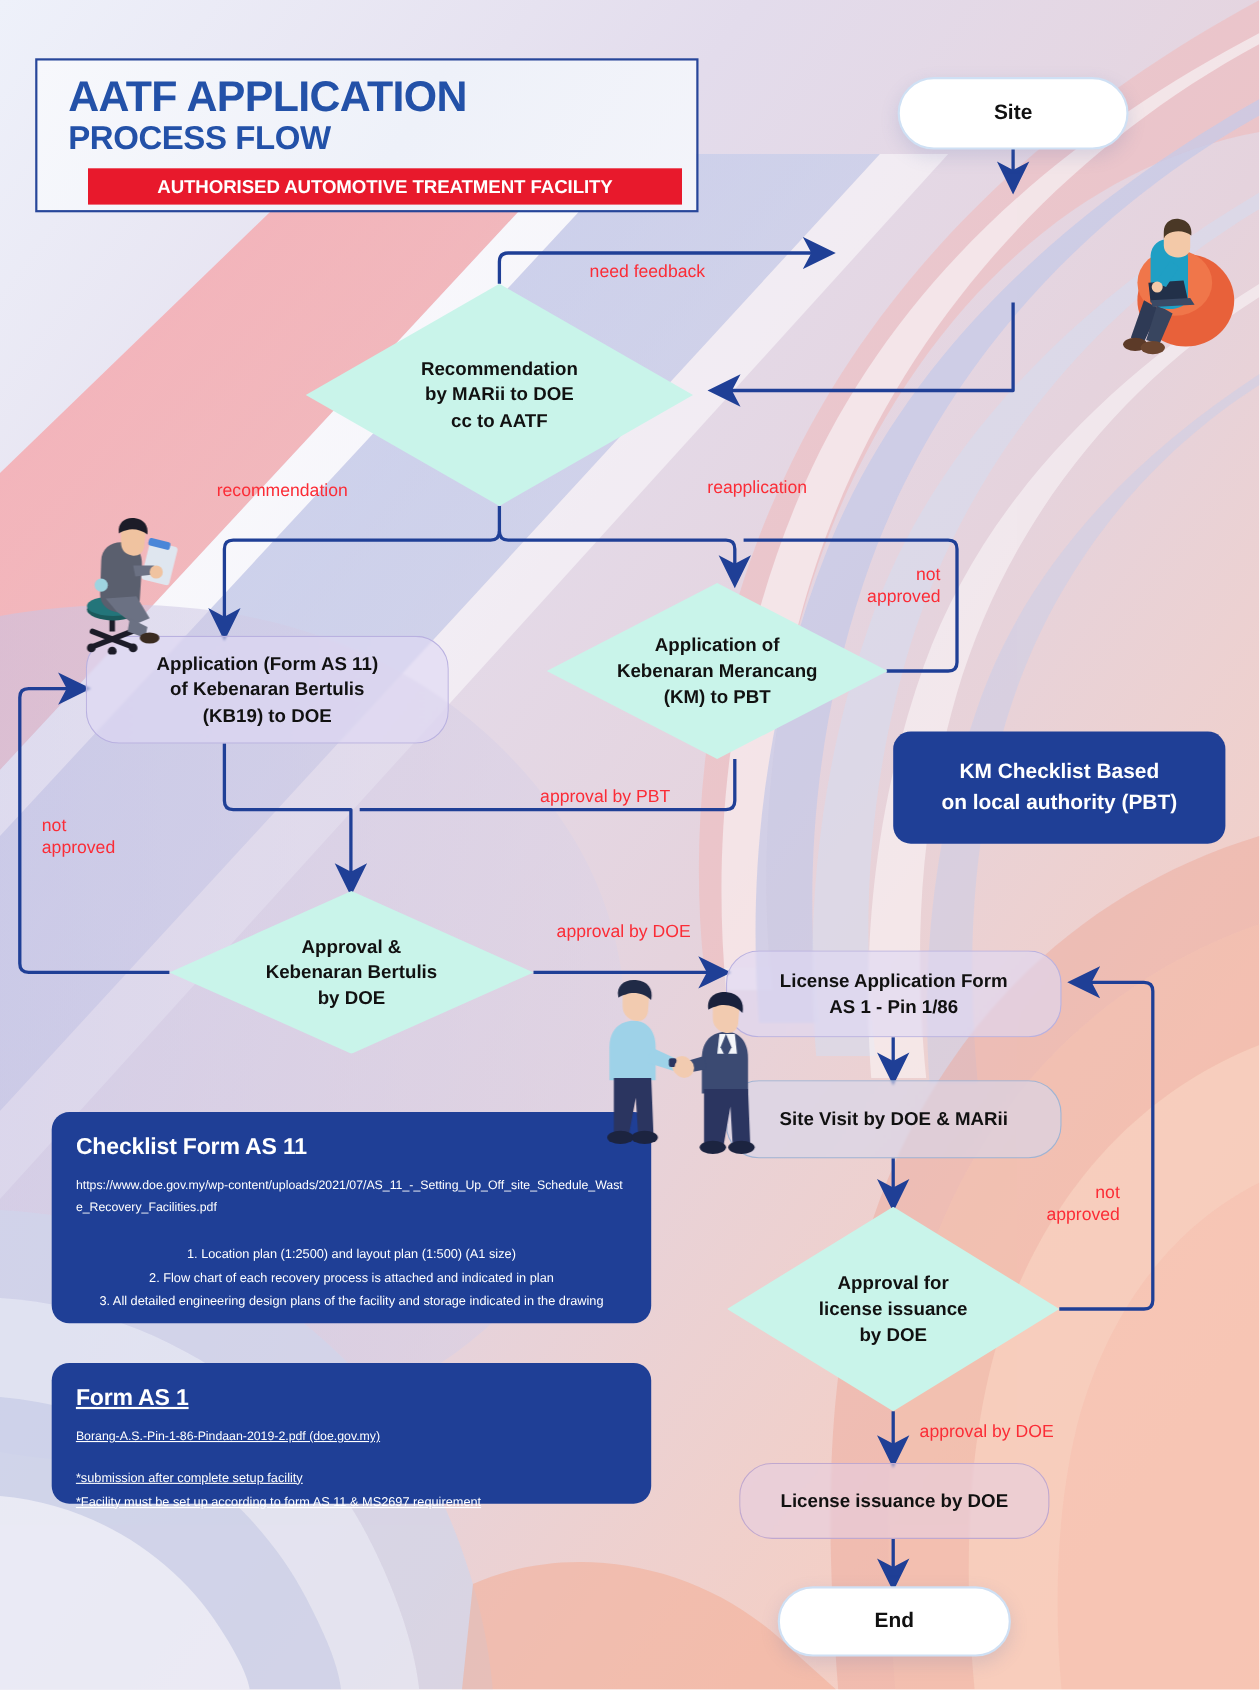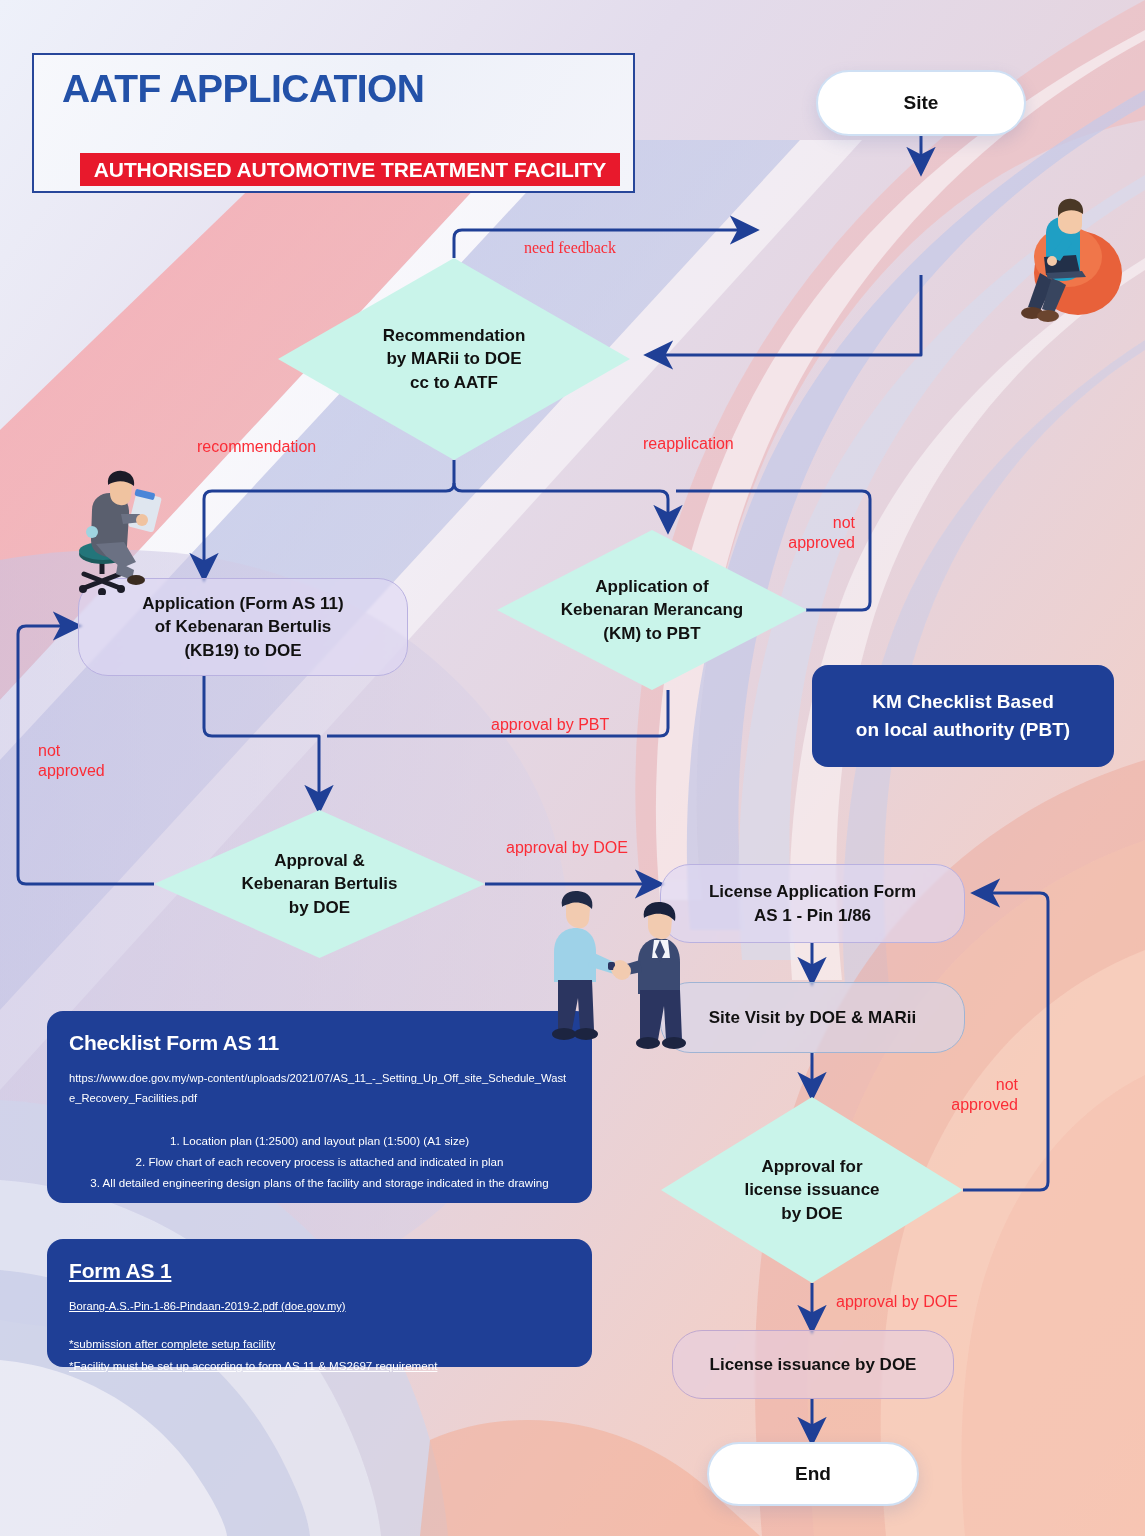--- a/index.html
+++ b/index.html
@@ -32,21 +32,21 @@
     position:absolute; left:28px; top:56px;
     font-size:30px; font-weight:800; letter-spacing:-0.4px;
     color:#2351a8; line-height:1;
   }
   .h-band{
     position:absolute; left:46px; top:98px; width:540px; height:33px;
     background:#e8192c;
   }
   .h-band span{
     display:block; text-align:center; line-height:33px;
-    color:#fff; font-size:21px; font-weight:800; letter-spacing:-0.1px;
+    color:#fff; font-size:17px; font-weight:800; letter-spacing:-0.1px;
   }
 
   
   .node{ position:absolute; z-index:5; display:flex; align-items:center; justify-content:center; }
   .node .lbl{
     text-align:center; color:#111; font-weight:700;
     font-size:17px; line-height:1.38; padding:0 10px;
     white-space:pre-line;
   }
 
@@ -215,20 +215,21 @@
       <path d="M963,1190 L1040,1190 Q1048,1190 1048,1182 L1048,901 Q1048,893 1040,893 L975,893" marker-end="url(#ah)"></path>
 
       <path d="M812,1283 L812,1330" marker-end="url(#ah)"></path>
 
       <path d="M812,1399 L812,1442" marker-end="url(#ah)"></path>
     </g>
   </svg>
 
   <div class="header-card">
     <div class="h-title1">AATF APPLICATION</div>
+    <div class="h-title2">PROCESS FLOW</div>
     <div class="h-band">
       <span>AUTHORISED AUTOMOTIVE TREATMENT FACILITY</span>
     </div>
   </div>
 
   <div class="node terminator" style="left:816px; top:70px; width:210px; height:66px;">
     <div class="lbl">Site</div>
   </div>
 
 
@@ -300,21 +301,21 @@
 
   <div class="infobox" style="left:47px; top:1239px; width:545px; height:128px;text-decoration:underline;">
     <div class="ib-title">Form AS 1</div>
     <div class="ib-url">Borang-A.S.-Pin-1-86-Pindaan-2019-2.pdf (doe.gov.my)</div>
     <div class="ib-note">
       <div>*submission after complete setup facility</div>
       <div>*Facility must be set up according to form AS 11 &amp; MS2697 requirement</div>
     </div>
   </div>
 
-  <div class="elabel" style="left:524px; top:238px;font-family:Liberation Serif, serif;">need feedback</div>
+  <div class="elabel" style="left:536px; top:238px;">need feedback</div>
   <div class="elabel" style="left:197px; top:437px;">recommendation</div>
   <div class="elabel" style="left:643px; top:434px;">reapplication</div>
   <div class="elabel" style="left:777px; top:513px; text-align:right; width:78px;">not
 approved</div>
   <div class="elabel" style="left:38px; top:741px;">not
 approved</div>
   <div class="elabel" style="left:491px; top:715px;">approval by PBT</div>
   <div class="elabel" style="left:506px; top:838px;">approval by DOE</div>
   <div class="elabel" style="left:940px; top:1075px; text-align:right; width:78px;">not
 approved</div>

